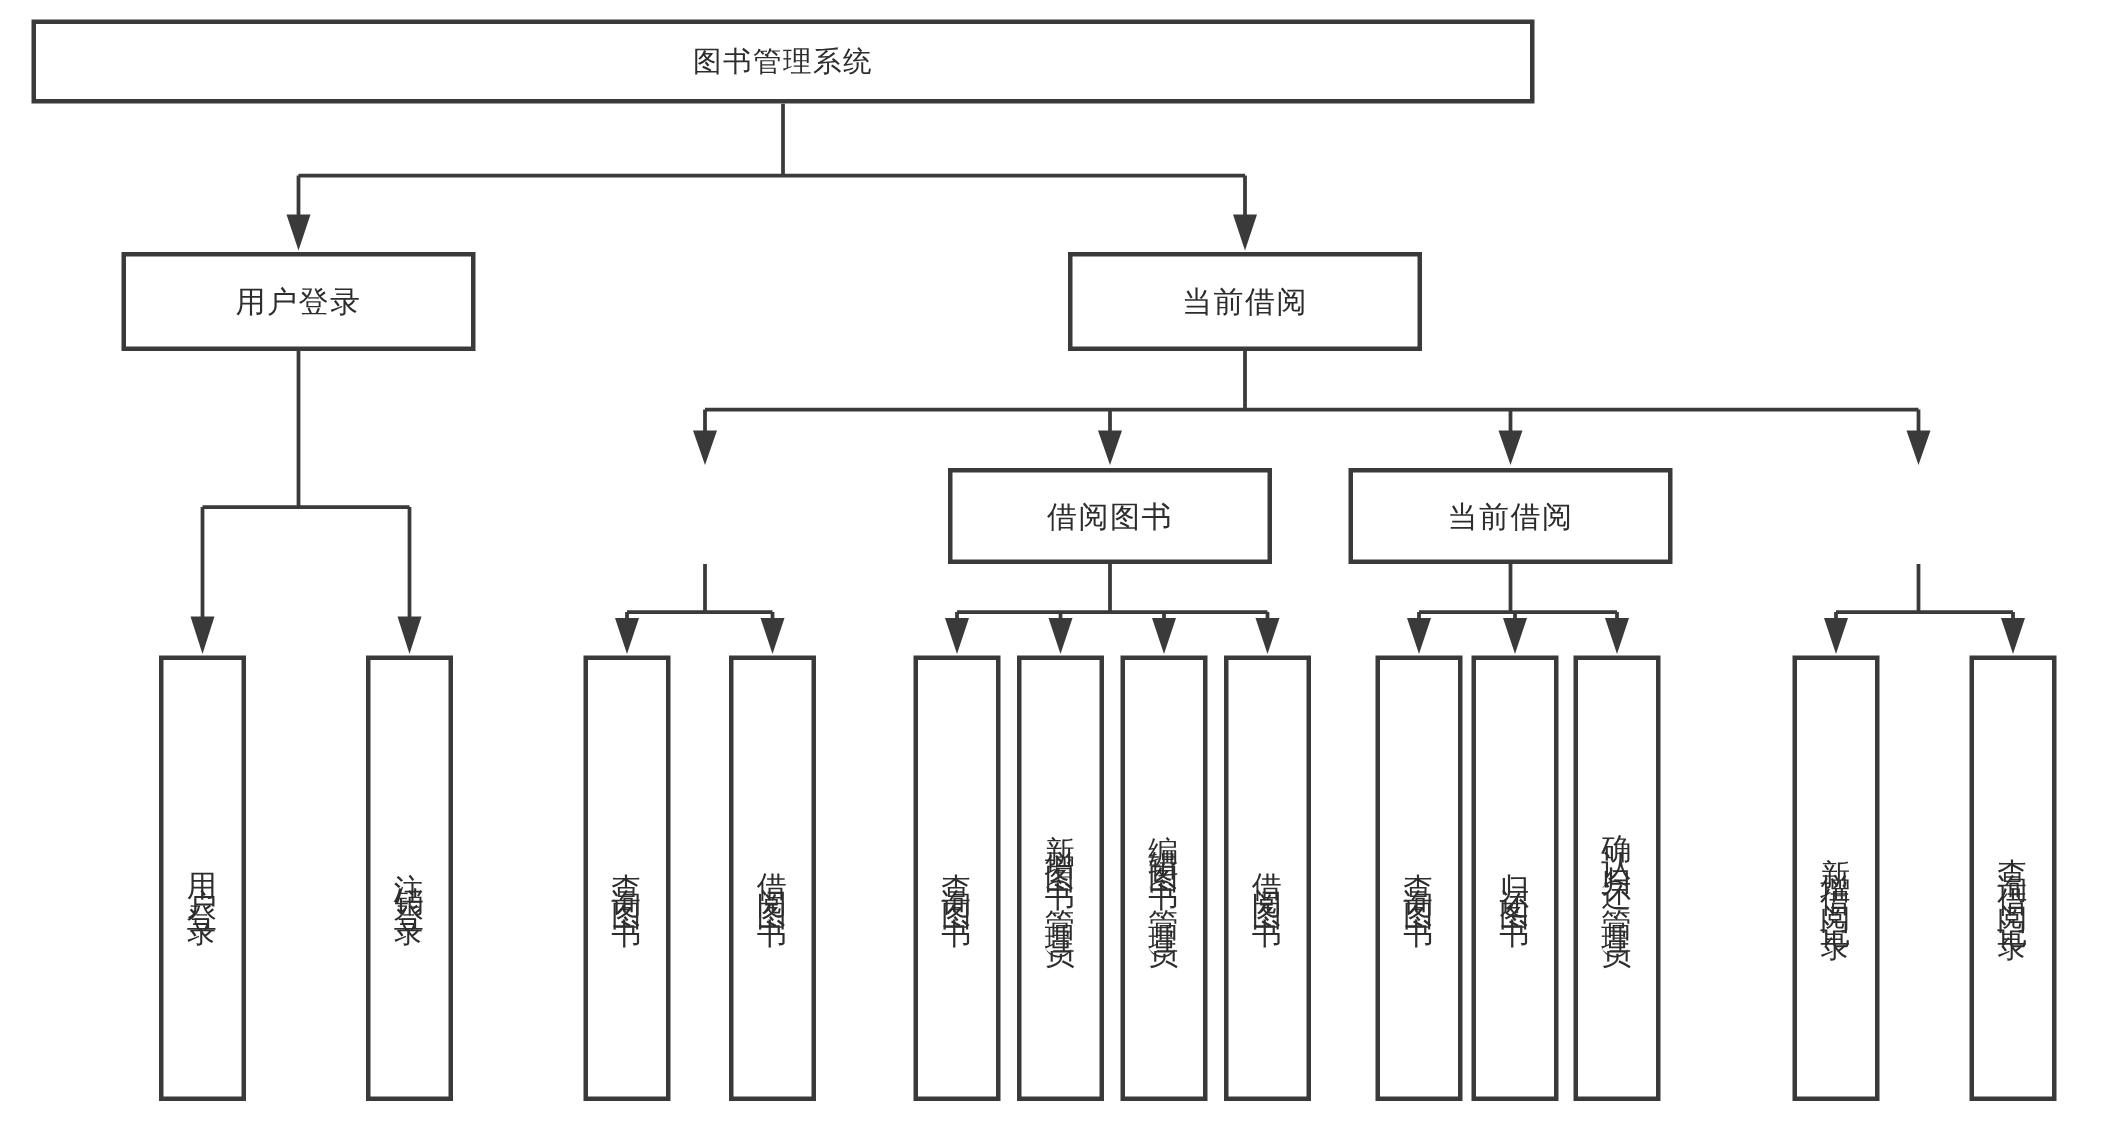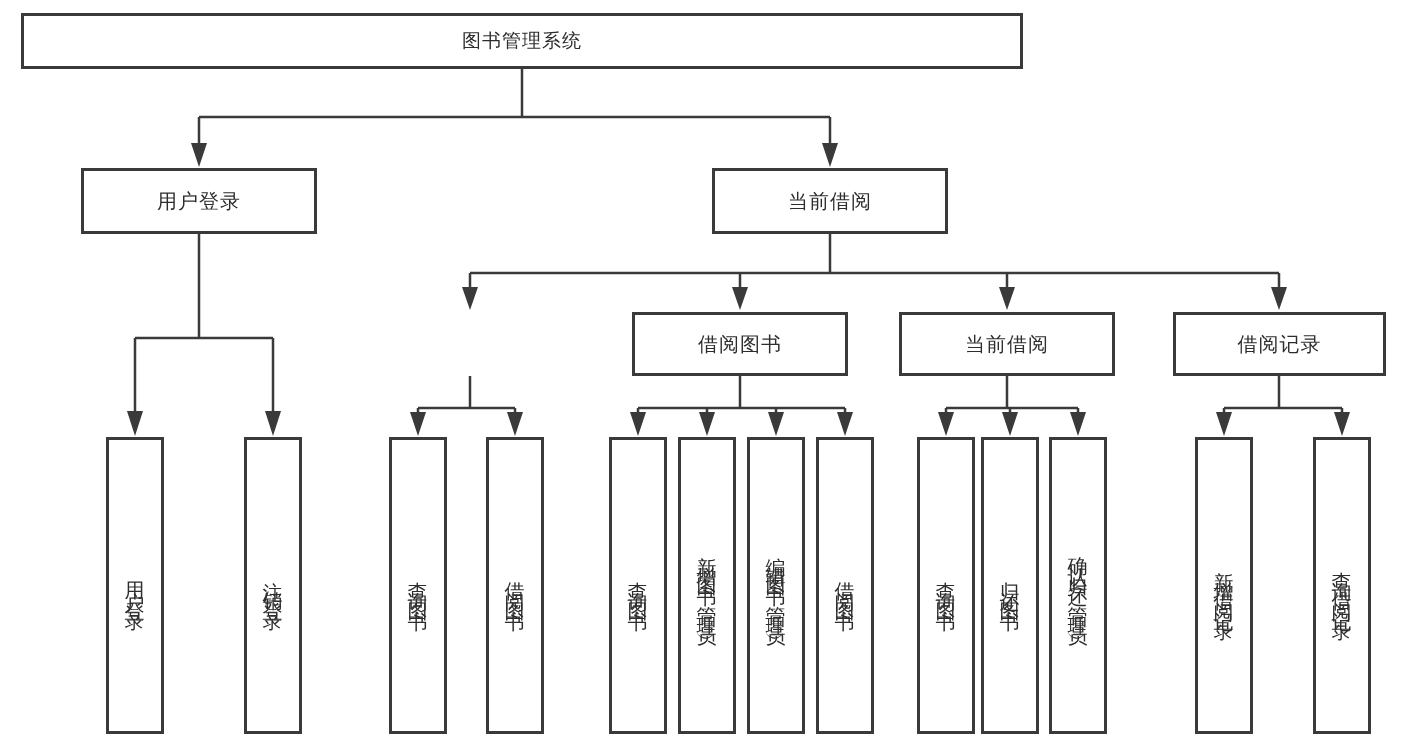--- a/index.html
+++ b/index.html
@@ -125,23 +125,20 @@
   <div class="node node-h" id="book-mgmt">
     <span>当前借阅</span>
   </div>
 
   <div class="node node-h" id="book-borrow">
     <span>借阅图书</span>
   </div>
   <div class="node node-h" id="cur-borrow">
     <span>当前借阅</span>
   </div>
-  <div class="node node-h" id="borrow-rec">
-    <span>借阅记录</span>
-  </div>
 
   <div class="node node-leaf" id="leaf-login">
     <span class="vtext">用户登录</span>
   </div>
   <div class="node node-leaf" id="leaf-logout">
     <span class="vtext">注销登录</span>
   </div>
 
   <div class="node node-leaf" id="leaf-query1">
     <span class="vtext">查询图书</span>

